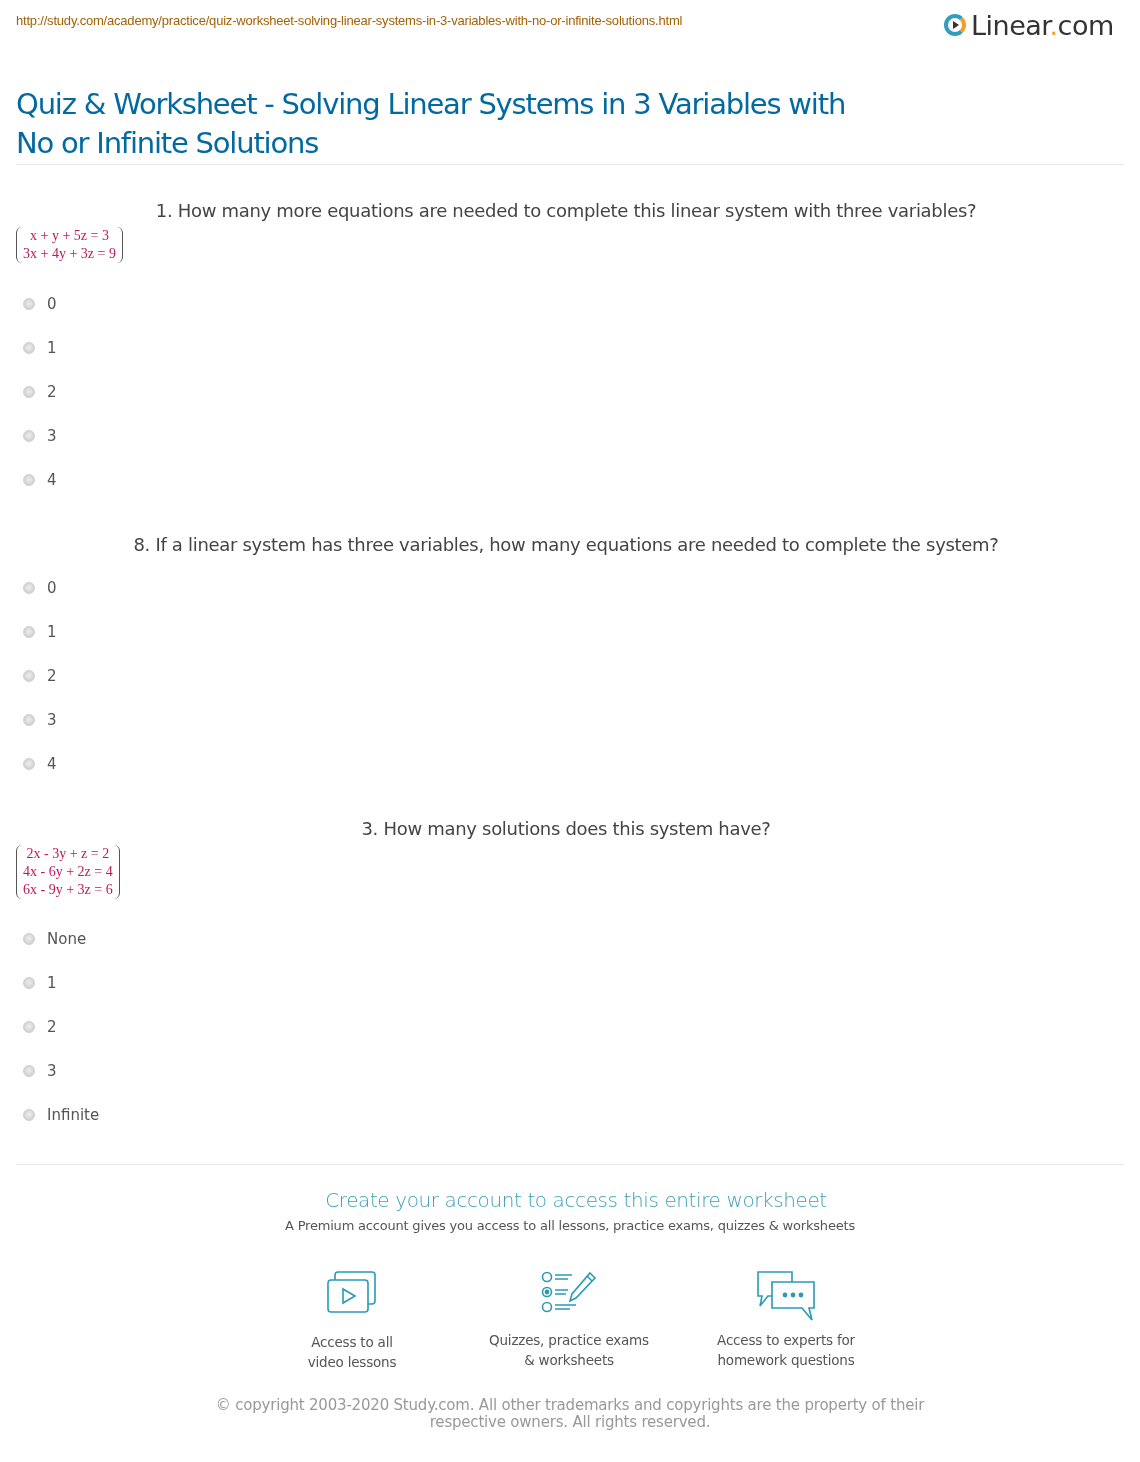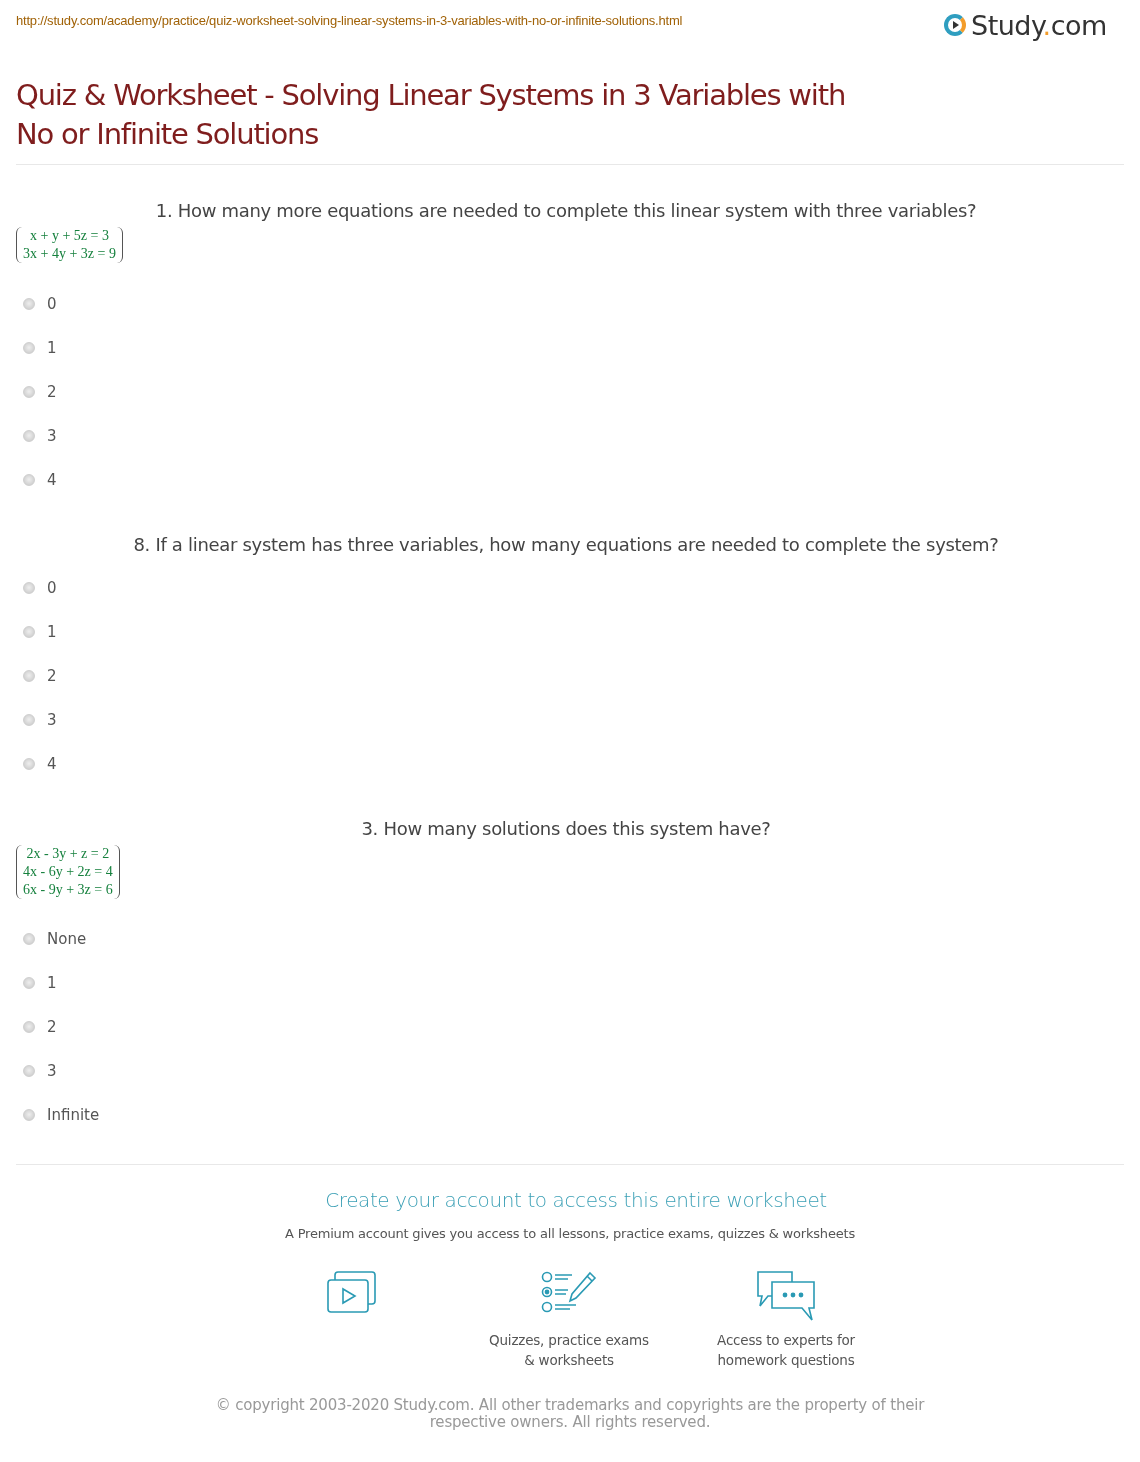--- a/index.html
+++ b/index.html
@@ -6,48 +6,48 @@
   html, body { width: 1140px; height: 1462px; background: #ffffff; overflow: hidden; }
   body { font-family: "Liberation Sans", "DejaVu Sans", sans-serif; color: #444; position: relative; }
 
   .url { position: absolute; left: 16px; top: 11px; width: 720px; font-size: 13px; line-height: 19px; color: #a16207; letter-spacing: -0.2px; }
   .logo { position: absolute; left: 944px; top: 9px; height: 32px; display: flex; align-items: center; }
   .logo-mark { width: 22px; height: 22px; border-radius: 50%; border: 4px solid #2f9ec0; border-right-color: #f39c2a; position: relative; margin-right: 5px; }
   .logo-mark::after { content: ""; position: absolute; left: 5px; top: 3px; width: 0; height: 0; border-left: 6px solid #333; border-top: 4px solid transparent; border-bottom: 4px solid transparent; }
   .logo-text { font-family: "DejaVu Sans", sans-serif; font-size: 27px; color: #333; letter-spacing: -0.5px; }
   .logo-text .dot { color: #f39c2a; }
 
-  .title { position: absolute; left: 16px; top: 76px; width: 860px; font-family: "DejaVu Sans", sans-serif; font-size: 29px; line-height: 39px; color: #7f1d1d; letter-spacing: -1.2px; font-weight: normal; }
+  .title { position: absolute; left: 16px; top: 85px; width: 860px; font-family: "DejaVu Sans", sans-serif; font-size: 29px; line-height: 39px; color: #0369a1; letter-spacing: -1.2px; font-weight: normal; }
   .rule { position: absolute; left: 16px; width: 1108px; height: 1px; background: #e8e8e8; }
 
   .q { position: absolute; left: 16px; width: 1100px; }
   .q-text { font-family: "DejaVu Sans", sans-serif; font-size: 18px; line-height: 26px; color: #444; letter-spacing: -0.3px; text-align: center; }
-  .eq { font-family: "Liberation Serif", "DejaVu Serif", serif; font-size: 14px; line-height: 18px; color: #15803d; display: inline-block; padding: 0 6px; border-left: 1.5px solid #555; border-right: 1.5px solid #555; border-radius: 6px; margin-top: 3px; }
+  .eq { font-family: "Liberation Serif", "DejaVu Serif", serif; font-size: 14px; line-height: 18px; color: #be185d; display: inline-block; padding: 0 6px; border-left: 1.5px solid #555; border-right: 1.5px solid #555; border-radius: 6px; margin-top: 3px; }
   .eq div { text-align: center; white-space: nowrap; }
   .opt { position: absolute; left: 0; height: 24px; display: flex; align-items: center; }
   .radio { width: 12px; height: 12px; border-radius: 50%; background: radial-gradient(circle at 50% 45%, #eee 0, #d6d6d6 60%, #c8c8c8 100%); border: 1px solid #cfcfcf; margin-left: 7px; }
   .opt-label { margin-left: 12px; font-family: "DejaVu Sans", sans-serif; font-size: 15px; color: #555; }
 
   .cta-title { position: absolute; left: 0; top: 1188px; width: 1140px; text-align: center; font-family: "DejaVu Sans", sans-serif; font-size: 20px; color: #3a9fb5; font-weight: 300; letter-spacing: -0.4px; padding-left: 12px; }
-  .cta-sub { position: absolute; left: 0; top: 1218px; width: 1140px; text-align: center; font-family: "DejaVu Sans", sans-serif; font-size: 13px; color: #555; letter-spacing: -0.2px; margin-top: 8px; }
+  .cta-sub { position: absolute; left: 0; top: 1218px; width: 1140px; text-align: center; font-family: "DejaVu Sans", sans-serif; font-size: 13px; color: #555; letter-spacing: -0.2px; }
 
   .feature { position: absolute; top: 1270px; width: 190px; text-align: center; }
   .feature svg { display: block; margin: 0 auto; }
   .feature-label { margin-top: 16px; font-family: "DejaVu Sans", sans-serif; font-size: 13.5px; line-height: 20px; color: #555; letter-spacing: -0.2px; }
 
   .copyright { position: absolute; left: 215px; top: 1397px; width: 710px; text-align: center; font-family: "DejaVu Sans", sans-serif; font-size: 15px; line-height: 17px; color: #999; letter-spacing: -0.2px; }
 </style>
 </head>
 <body>
 
 <div class="url">http://study.com/academy/practice/quiz-worksheet-solving-linear-systems-in-3-variables-with-no-or-infinite-solutions.html</div>
 
 <div class="logo">
   <span class="logo-mark"></span>
-  <span class="logo-text"><span>Study</span><span class="dot">.</span><span>com</span></span>
+  <span class="logo-text"><span>Linear</span><span class="dot">.</span><span>com</span></span>
 </div>
 
 <h1 class="title">Quiz &amp; Worksheet - Solving Linear Systems in 3 Variables with No or Infinite Solutions</h1>
 <div class="rule" style="top:164px"></div>
 
 <div class="q" style="top:198px">
   <div class="q-text">1. How many more equations are needed to complete this linear system with three variables?</div>
   <div class="eq">
     <div>x + y + 5z = 3</div>
     <div>3x + 4y + 3z = 9</div>
@@ -131,20 +131,21 @@
 
 <div class="cta-title">Create your account to access this entire worksheet</div>
 <div class="cta-sub">A Premium account gives you access to all lessons, practice exams, quizzes &amp; worksheets</div>
 
 <div class="feature" style="left:257px">
   <svg width="54" height="46" viewBox="0 0 54 46" fill="none" stroke="#2a9ab4" stroke-width="1.6">
     <rect x="10" y="2" width="40" height="32" rx="3"></rect>
     <rect x="3" y="10" width="40" height="32" rx="3" fill="#fff"></rect>
     <path d="M18 19 L18 33 L30 26 Z"></path>
   </svg>
+  <div class="feature-label"><span>Access to all</span><br><span>video lessons</span></div>
 </div>
 
 <div class="feature" style="left:474px">
   <svg width="58" height="44" viewBox="0 0 58 44" fill="none" stroke="#2a9ab4" stroke-width="1.6">
     <circle cx="7" cy="7" r="4.5"></circle>
       <circle cx="7" cy="22" r="4.5"></circle>
       <circle cx="7" cy="22" r="1.6" fill="#2a9ab4"></circle>
       <circle cx="7" cy="37" r="4.5"></circle>
     <path d="M15 5 H32 M15 9 H28 M15 20 H28 M15 24 H26 M15 35 H36 M15 39 H30"></path>
     <path d="M50 3 L55 8 L36 28 L30 31 L32 24 Z M47 6 L52 11"></path>

